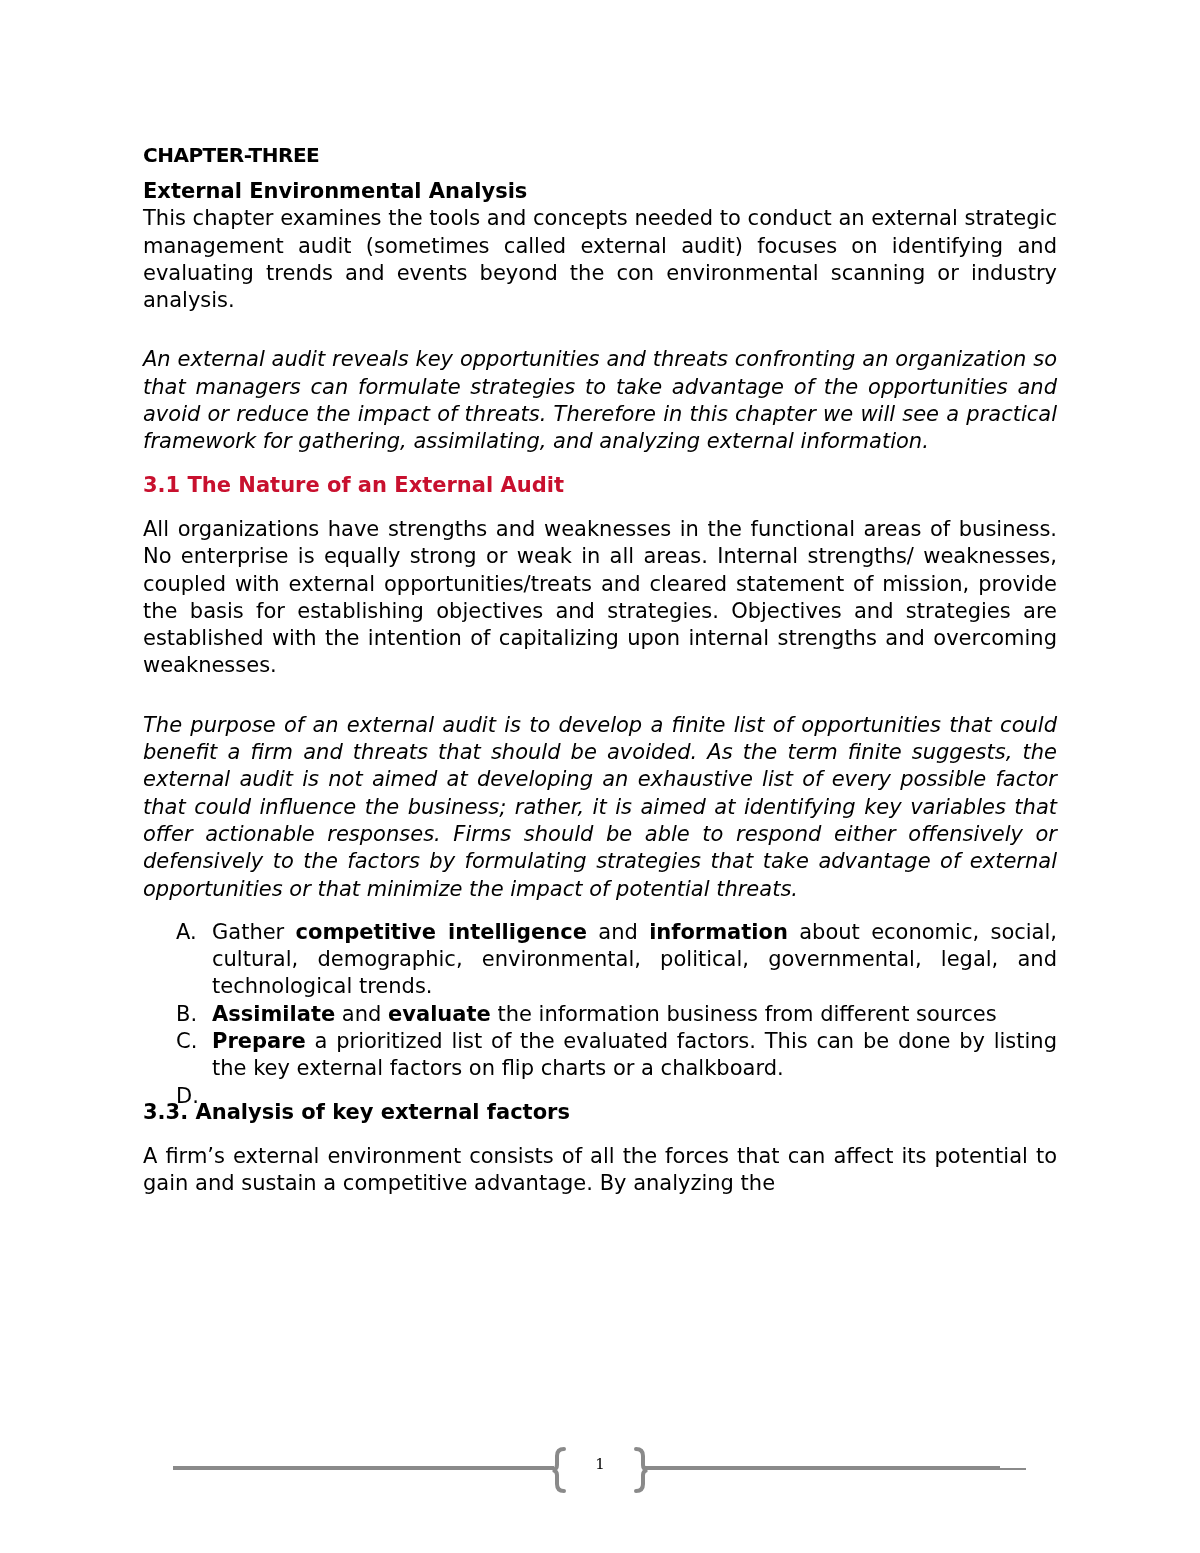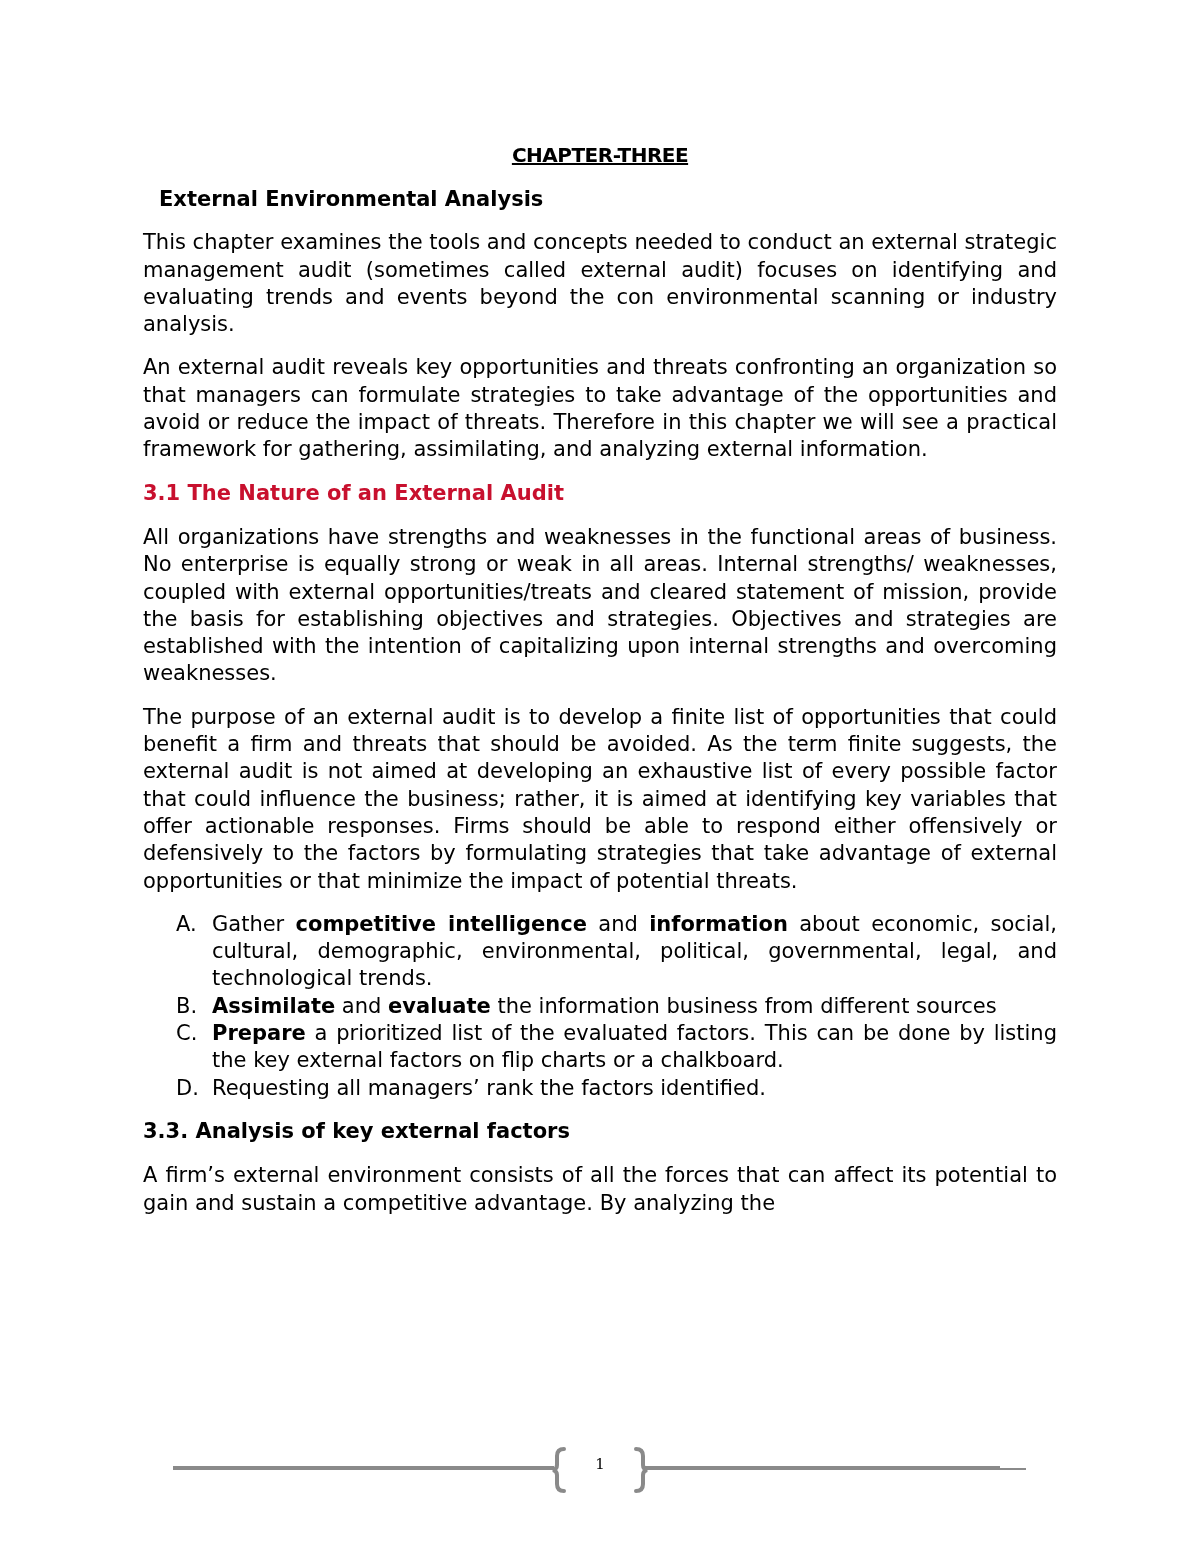--- a/index.html
+++ b/index.html
@@ -17,37 +17,36 @@
   }
   .page {
     position: absolute;
     left: 143px;
     top: 140px;
     width: 914px;
     font-size: 21px;
     line-height: 27.3px;
   }
   .chapter-title {
-    text-align: center;
+    text-align: left;
     font-weight: bold;
     font-size: 20px;
     letter-spacing: -0.5px;
     margin: 0 0 8px 0;
     line-height: 30px;
-    text-decoration: underline;
   }
   .section-title {
     font-weight: bold;
-    margin: 16px;
+    margin: 0;
   }
   p {
     margin: 0;
     text-align: justify;
   }
-  .para-gap { margin-top: 16px; }
+  .para-gap { margin-top: 32px; font-style: italic; }
   .h-red {
     color: #c8102e;
     font-weight: bold;
     margin: 16px 0 16px 0;
   }
   .h-black {
     font-weight: bold;
     margin: 16px 0 0 0;
   }
   .after-h { margin-top: 17px; }
@@ -113,21 +112,20 @@
     <li>
       <span class="marker">B.</span>
       <b>Assimilate</b><span> and </span><b>evaluate</b><span> the information business from different sources</span>
     </li>
     <li>
       <span class="marker">C.</span>
       <b>Prepare</b><span> a prioritized list of the evaluated factors. This can be done by listing the key external factors on flip charts or a chalkboard.</span>
     </li>
     <li>
       <span class="marker">D.</span>
-      <span>Requesting all managers’ rank the factors identified.</span>
     </li>
   </ol>
 
   <div class="h-black">3.3. Analysis of key external factors</div>
   <p class="after-h">A firm’s external environment consists of all the forces that can affect its potential to gain and sustain a competitive advantage. By analyzing the</p>
 </div>
 
 <div class="footer">
   <div class="line" style="left:173px; top:1466px; width:381px;"></div>
   <div class="line" style="left:645px; top:1466px; width:355px;"></div>

